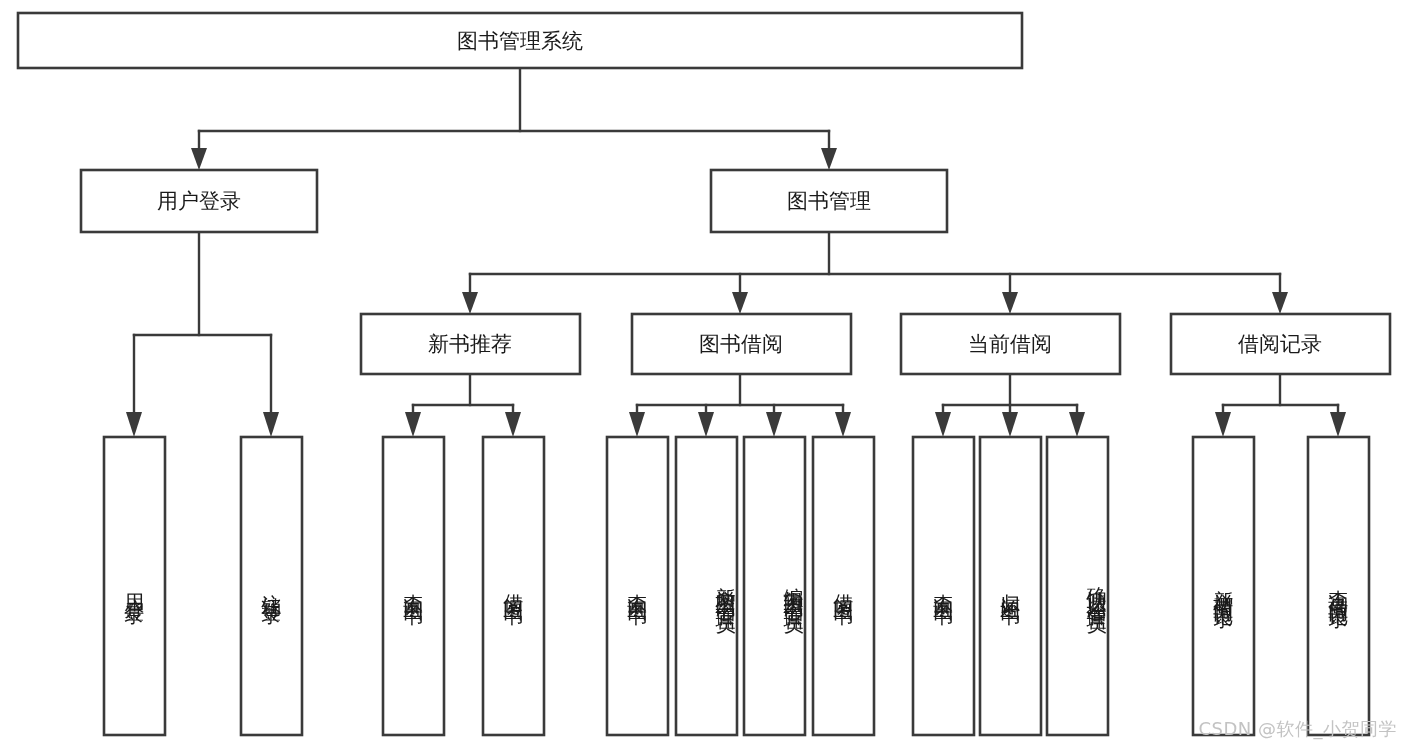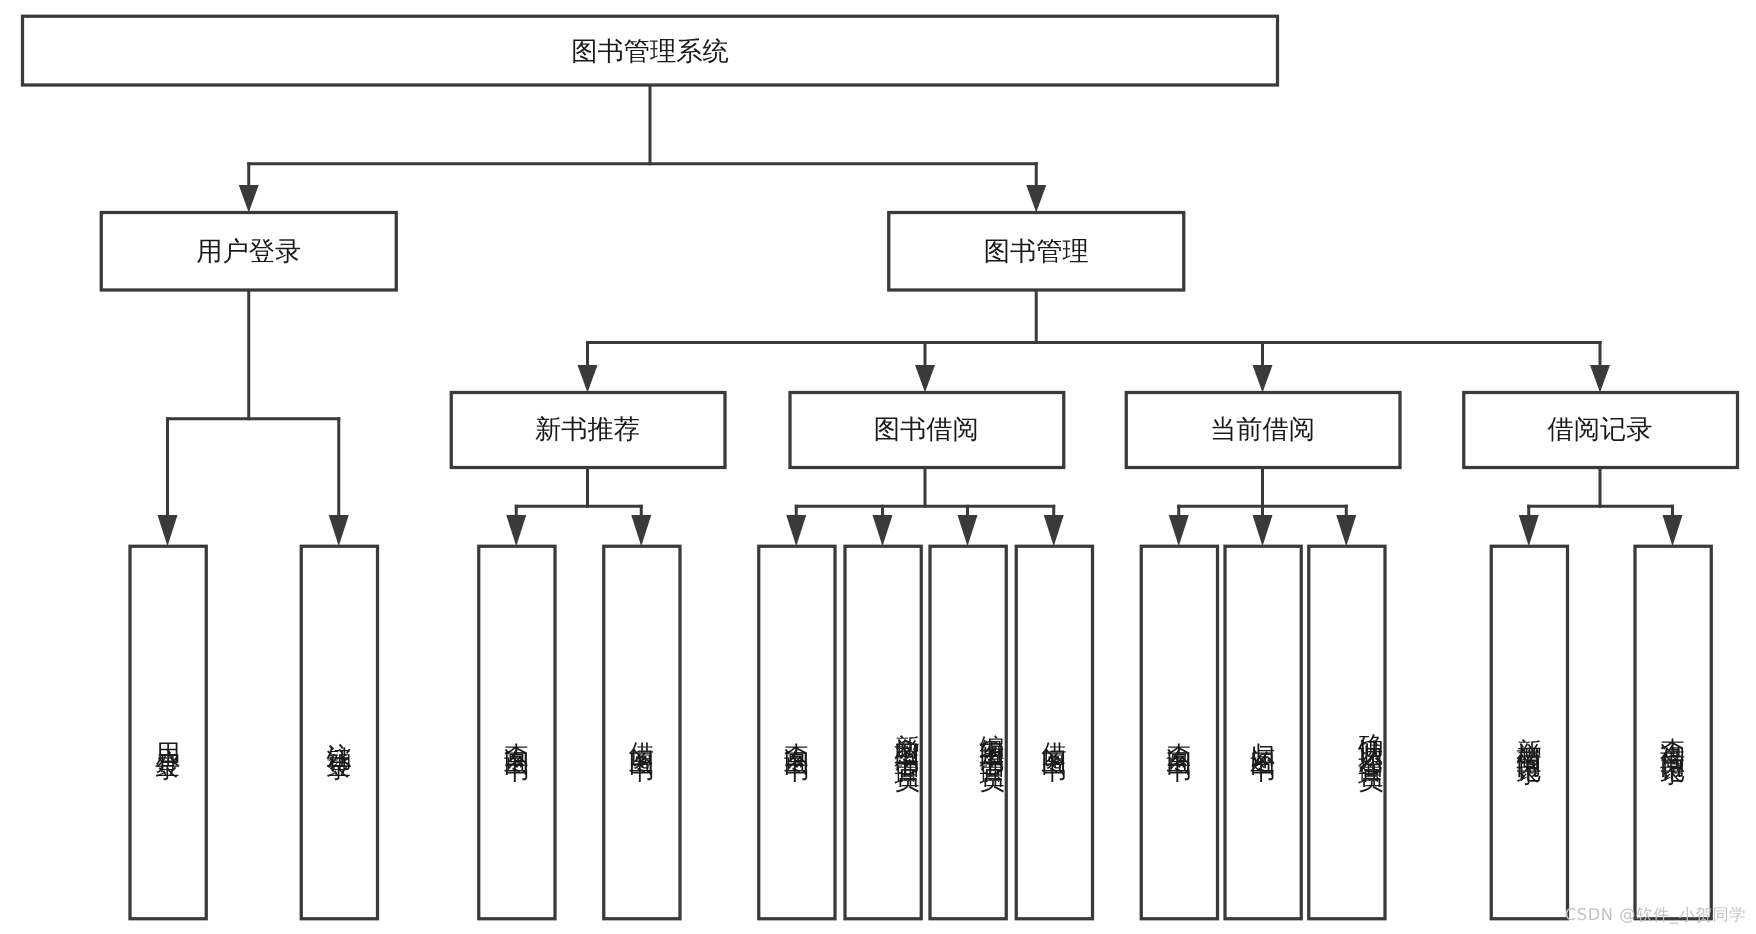--- a/index.html
+++ b/index.html
@@ -61,21 +61,21 @@
     letter-spacing: 4px;
     color: #1a1a1a;
     white-space: nowrap;
     pointer-events: none;
   }
   .watermark {
     position: absolute;
     right: 8px;
     bottom: 6px;
     font-family: "DejaVu Sans", "Liberation Sans", sans-serif;
-    font-size: 13px;
+    font-size: 18px;
     color: #c3c3c3;
     letter-spacing: 0.5px;
     white-space: nowrap;
   }
 </style>
 </head>
 <body>
 
 <div id="diagram-root">
 

